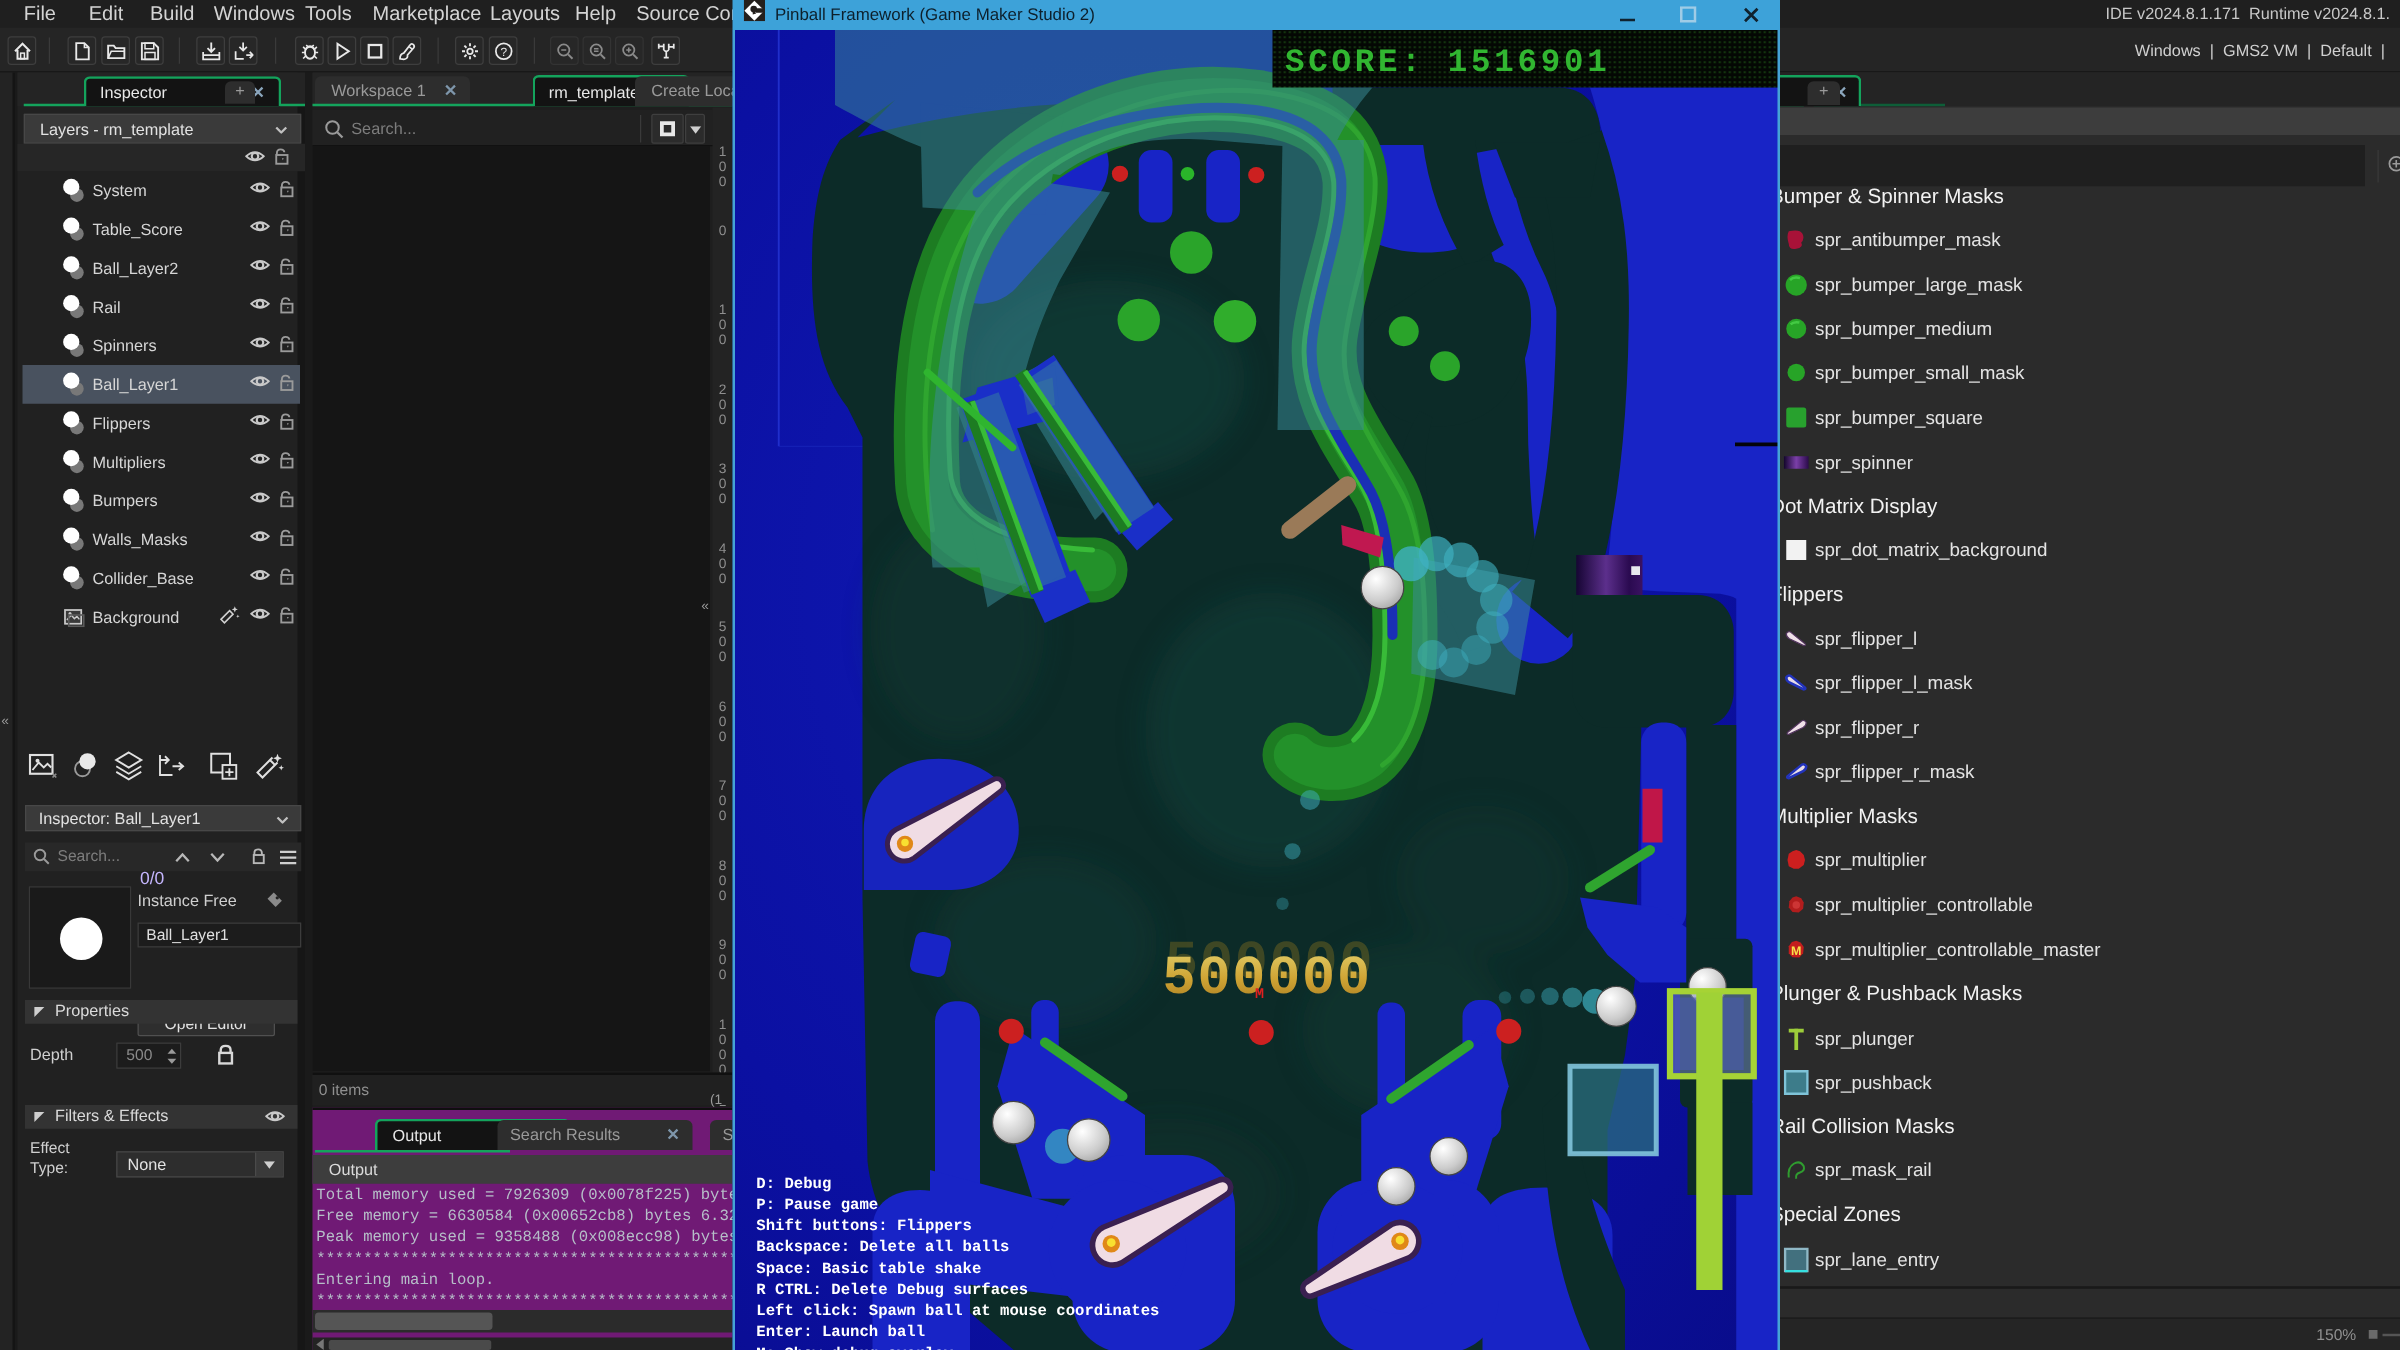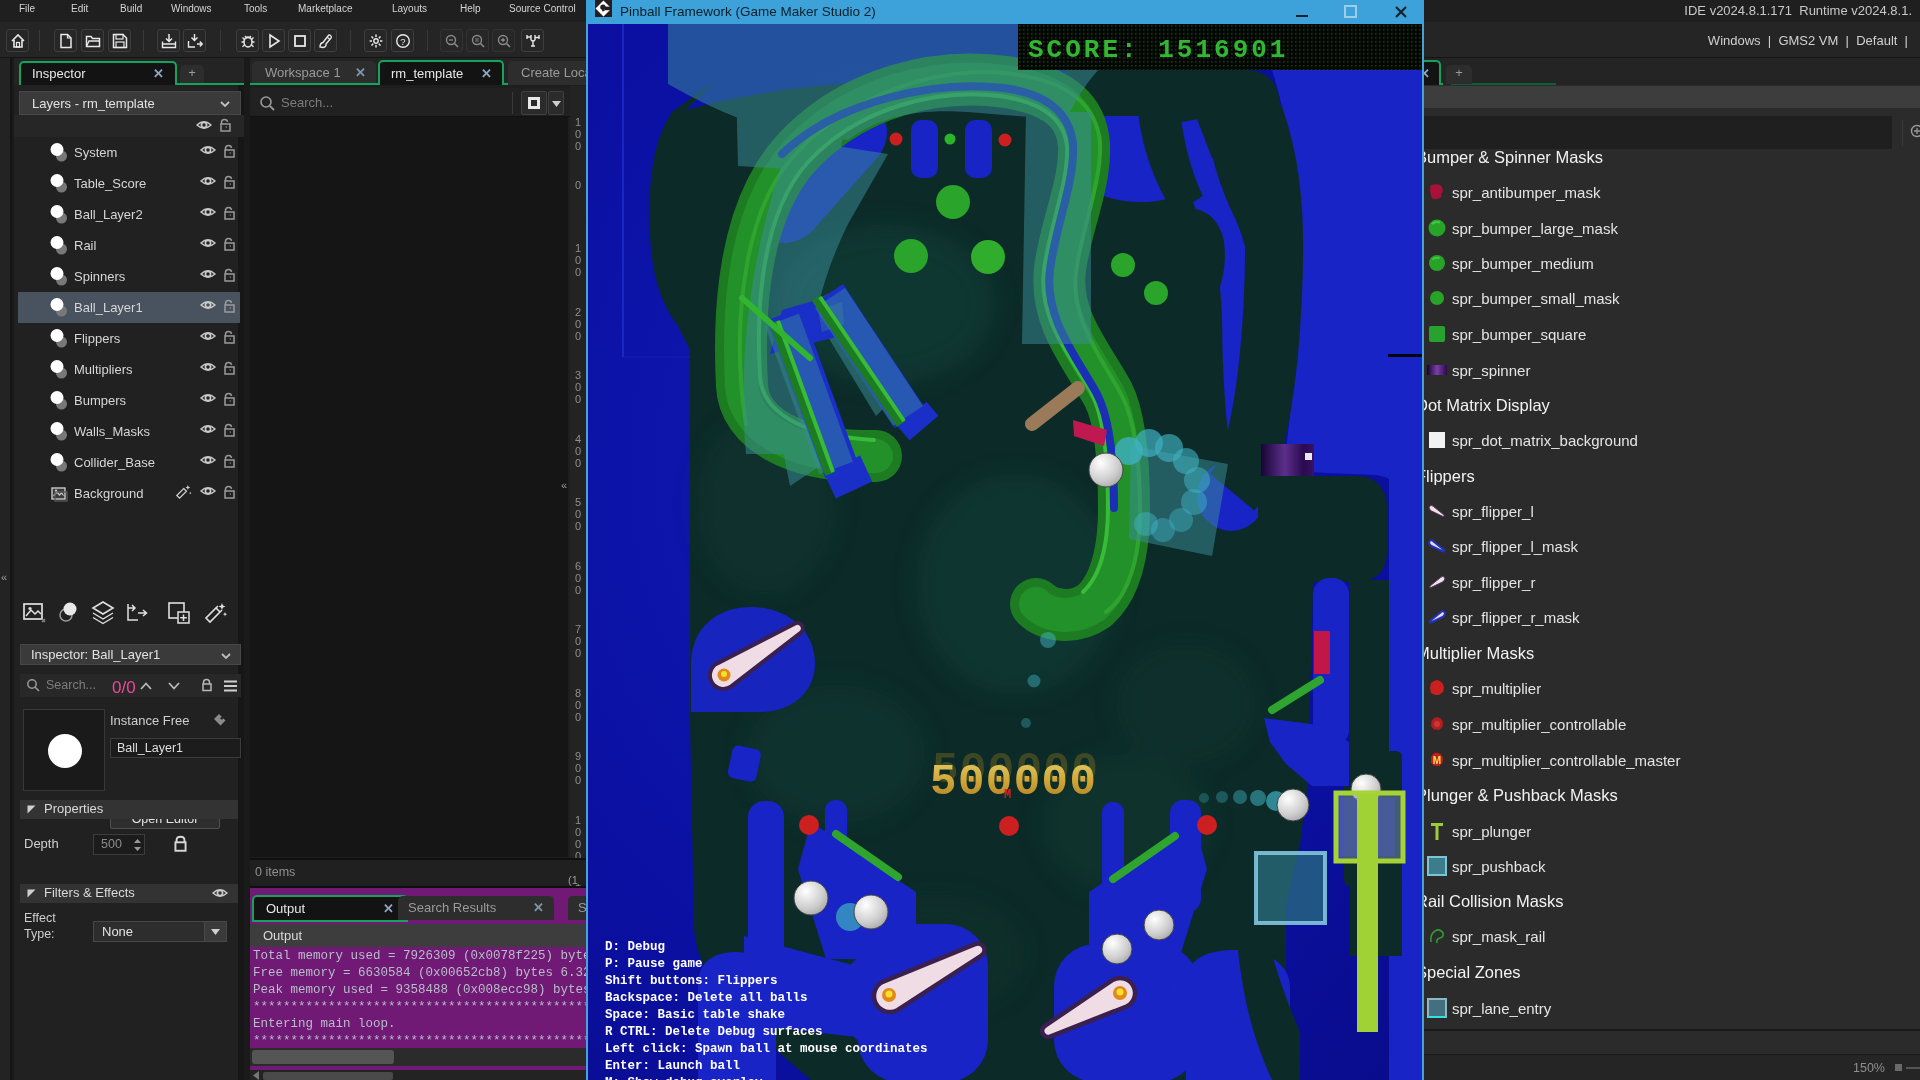--- a/index.html
+++ b/index.html
@@ -2,37 +2,37 @@
 <html><head>
 <meta charset="utf-8">
 <style>
 * { margin:0; padding:0; box-sizing:border-box; }
 html,body { width:1920px; height:1080px; overflow:hidden; background:#1a1a1a;
   font-family:"Liberation Sans", sans-serif; }
 #root { position:relative; width:1920px; height:1080px; }
 
 
 #menubar { position:absolute; left:0; top:0; width:1920px; height:22px; background:#1f1f1f; }
-#menubar .mi { position:absolute; top:3px; font-size:10px; color:#d4d4d4; }
+#menubar .mi { position:absolute; top:3px; font-size:16px; color:#d4d4d4; }
 #idever { position:absolute; top:3px; right:8px; font-size:13px; color:#c8c8c8; }
 
 
 #toolbar { position:absolute; left:0; top:22px; width:1920px; height:36px; background:#252525; border-bottom:1px solid #141414; }
 .tbtn { position:absolute; top:7px; width:23px; height:23px; background:#272727; border:1px solid #3e3e3e; border-radius:3px; }
 .tbtn svg { position:absolute; left:3px; top:3px; }
 .tsep { position:absolute; top:8px; width:1px; height:21px; background:#3a3a3a; }
 #cfgtxt { position:absolute; top:11px; right:12px; font-size:13px; color:#d0d0d0; }
 
 
 #ldock { position:absolute; left:0; top:58px; width:12px; height:1022px; background:#232323; border-right:2px solid #141414; }
 .chevL { color:#9a9a9a; font-size:11px; }
 
 
 #lpanel { position:absolute; left:14px; top:58px; width:230px; height:1022px; background:#212121; border-right:6px solid #161616; }
-.tab-active { position:absolute; background:#131313; border:2px solid #14a35c; border-bottom:none; border-radius:5px 5px 0 0; color:#e8e8e8; font-size:13px; }
+.tab-active { position:absolute; background:#131313; border:2px solid #14a35c; border-bottom:none; border-radius:5px 5px 0 0; color:#e8e8e8; font-size:13px;margin-left:48px; }
 .tab-idle { position:absolute; background:#2d2d2d; border-radius:5px 5px 0 0; color:#9a9a9a; font-size:13px; }
 .greenline { position:absolute; height:2px; background:#14a35c; }
 .tabx { color:#8ba6bd; font-weight:bold; }
 .drop { position:absolute; background:#3a3a3a; border:1px solid #474747; color:#e2e2e2; font-size:13px; }
 .chev { position:absolute; width:10px; height:6px; }
 .lrow { position:absolute; left:4px; width:222px; height:31px; color:#d6d6d6; font-size:13px; }
 .lrow.sel { background:#49525f; }
 .licon { position:absolute; left:30px; top:5px; width:22px; height:22px; }
 .lname { position:absolute; left:56px; top:8px; }
 .leye { position:absolute; left:182px; top:7px; }
@@ -425,21 +425,21 @@
           <path d="M1 1 L5 5 L9 1" fill="none" stroke="#c0c0c0" stroke-width="1.8"></path>
         </svg>
   </div>
 
   <div style="position:absolute;left:6px;top:616px;width:221px;height:23px;background:#282828">
     <svg style="position:absolute;left:6px;top:4px" width="15" height="15">
           <circle cx="6" cy="6" r="4.2" fill="none" stroke="#9a9a9a" stroke-width="1.5"></circle>
           <path d="M9.2 9.2 L13 13" stroke="#9a9a9a" stroke-width="1.6"></path>
         </svg>
     <span style="position:absolute;left:26px;top:4px;color:#7d7d7d;font-size:12.5px">Search...</span>
-    <span style="position:absolute;left:92px;top:4px;color:#ec4899;font-size:17px">0/0</span>
+    <span style="position:absolute;left:92px;top:20px;color:#c4b5fd;font-size:14px">0/0</span>
     <svg style="position:absolute;left:120px;top:8px" width="12" height="8">
           <path d="M1 7 L6 1.5 L11 7" fill="none" stroke="#b8b8b8" stroke-width="1.8"></path>
         </svg>
     <svg style="position:absolute;left:148px;top:8px" width="12" height="8">
           <path d="M1 1 L6 6.5 L11 1" fill="none" stroke="#b8b8b8" stroke-width="1.8"></path>
         </svg>
     <svg style="position:absolute;left:180px;top:4px" width="15" height="15" viewBox="0 0 15 15">
           <path d="M3.5 6 V4.5 Q3.5 1.5 6.5 1.5 Q9.5 1.5 9.5 4.5 V6" fill="none" stroke="#b8b8b8" stroke-width="1.5"></path>
           <rect x="3" y="6" width="8" height="6.5" fill="none" stroke="#b8b8b8" stroke-width="1.5"></rect>
         </svg>

